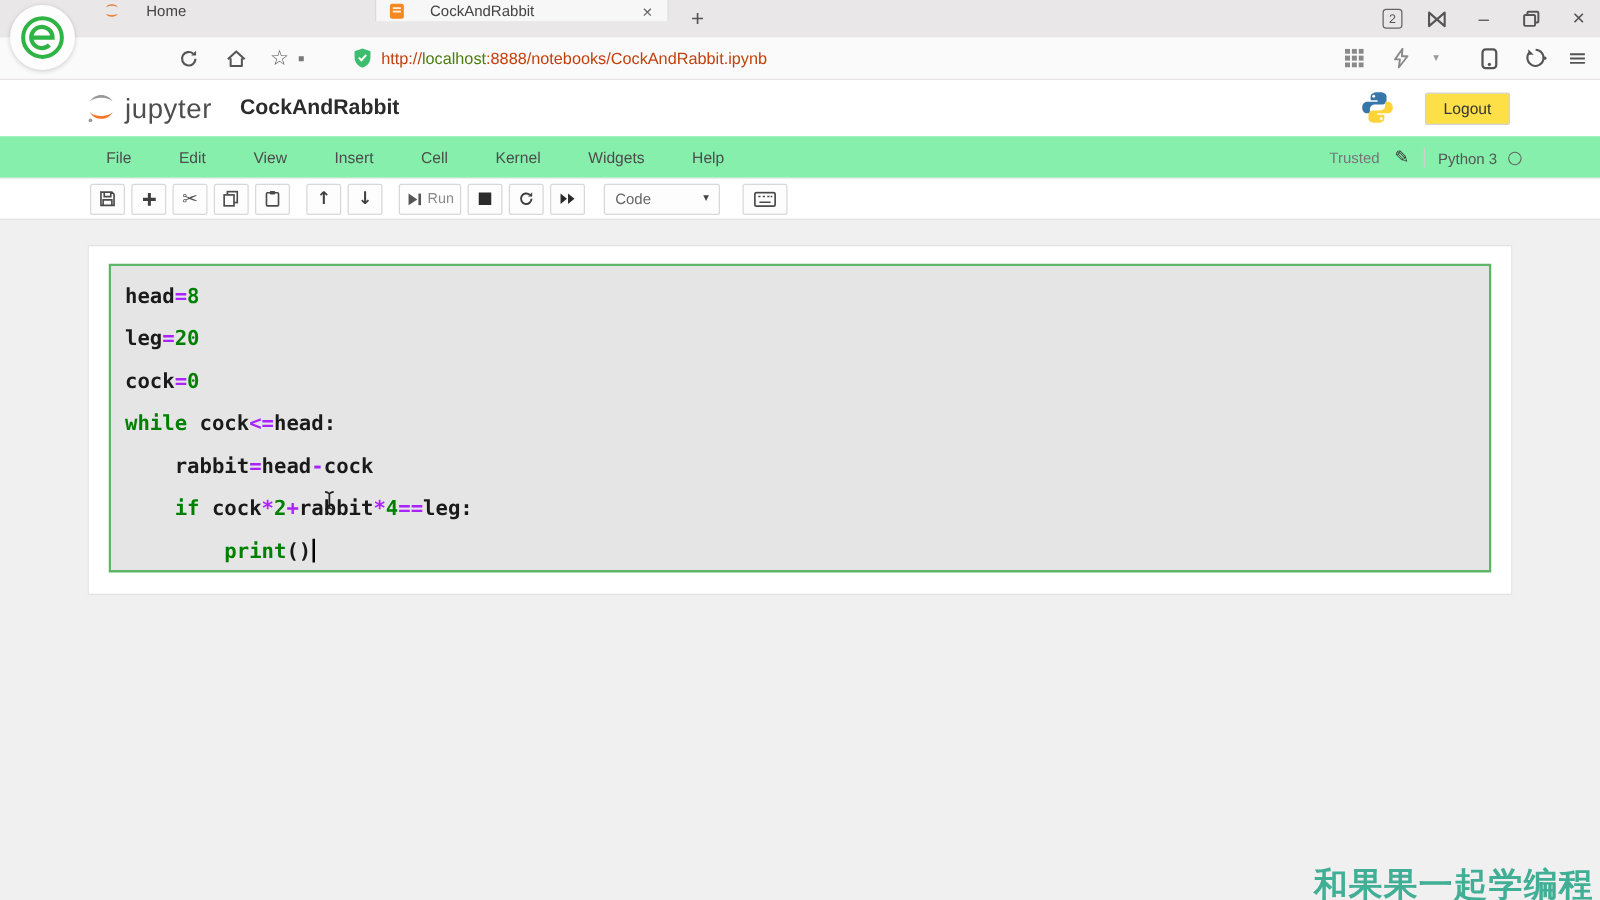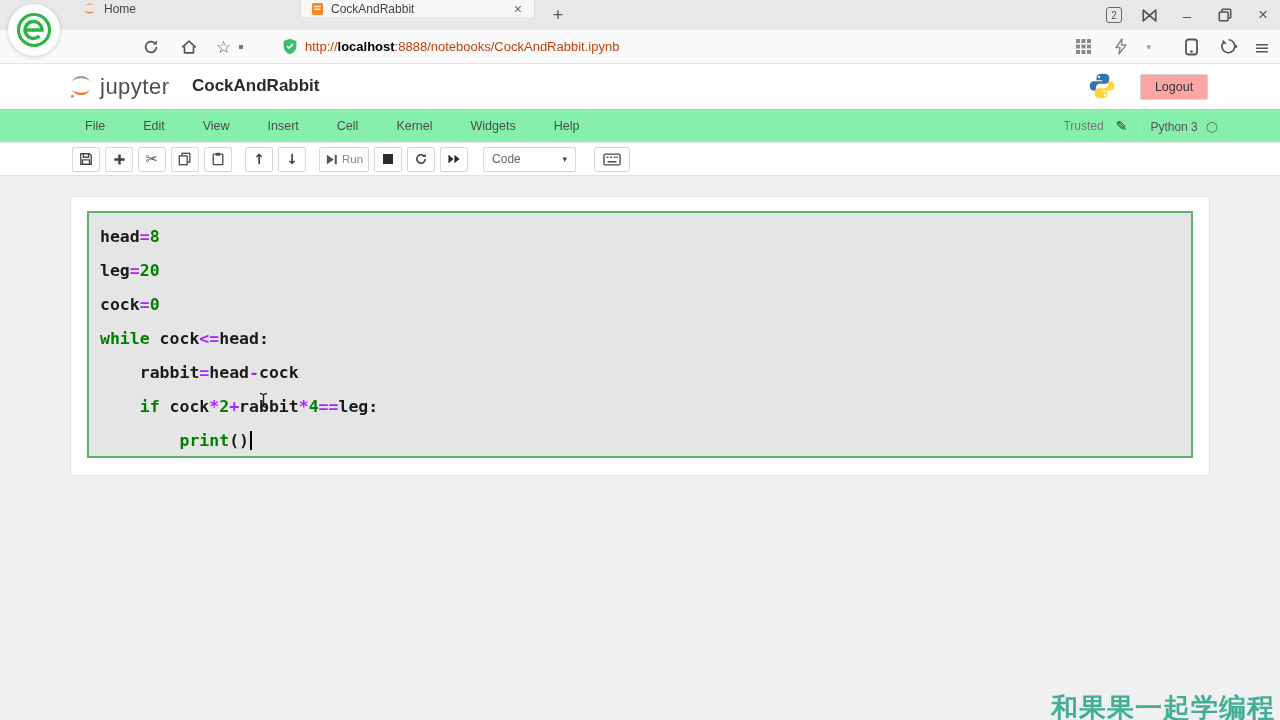--- a/index.html
+++ b/index.html
@@ -3,55 +3,55 @@
 <meta charset="utf-8">
 <style>
   * { margin:0; padding:0; box-sizing:border-box; }
   body { background:#555; font-family:"Liberation Sans", sans-serif; }
   .screen { position:relative; width:1280px; height:720px; background:#f1f0f0; overflow:hidden; }
 
   
   .titlebar { position:absolute; left:0; top:0; width:1280px; height:30px; background:#e9e7e8; }
   .browser-logo { position:absolute; left:8px; top:4px; width:52px; height:52px; background:#fdfdfd;
     border-radius:50%; z-index:30; box-shadow:0 1px 4px rgba(0,0,0,.18); display:flex; align-items:center; justify-content:center; }
-  .tab { position:absolute; top:0; height:17px; display:flex; align-items:center; gap:7px; padding:0 10px; font-size:12px; color:#444;justify-content:flex-end; }
+  .tab { position:absolute; top:0; height:17px; display:flex; align-items:center; gap:20px; padding:0 10px; font-size:12px; color:#444;justify-content:flex-end; }
   .tab-home { left:72px; width:215px; }
   .tab-active { left:300px; width:235px; background:#f8f7f7; border-left:1px solid #dcdada; border-right:1px solid #dcdada; }
   .tab-label { flex:1; white-space:nowrap; overflow:hidden; }
   .tab-close { color:#666; font-size:14px; cursor:default; padding:0 2px; }
   .new-tab { position:absolute; left:545px; top:2px; width:26px; height:26px; color:#555; font-size:18px;
     display:flex; align-items:center; justify-content:center; }
   .win-controls { position:absolute; right:6px; top:0; height:30px; display:flex; align-items:center; gap:16px; }
   .win-btn { display:flex; align-items:center; justify-content:center; width:22px; height:22px; color:#555; font-size:15px; }
   .count-badge { width:16px; height:16px; border:1.4px solid #666; border-radius:3px; font-size:10px; color:#555;
     display:flex; align-items:center; justify-content:center; }
 
   
   .addressbar { position:absolute; left:0; top:30px; width:1280px; height:34px; background:#fbfafa;
     border-bottom:1px solid #e6e4e4; display:flex; align-items:center; }
   .nav-icons { position:absolute; left:140px; display:flex; align-items:center; gap:16px; }
   .addr-icon { width:22px; height:22px; display:flex; align-items:center; justify-content:center; color:#555; }
   .star-glyph { font-family:"DejaVu Sans", sans-serif; font-size:17px; color:#555; }
   .fav-dot { width:4px; height:4px; background:#777; margin-left:-8px; }
   .url-area { position:absolute; left:282px; display:flex; align-items:center; gap:7px; font-size:13px; }
   .url-scheme, .url-path { color:#c2410c; }
-  .url-host { color:#000000; font-weight:bold; }
+  .url-host { color:#4d7c0f; font-weight:normal; }
   .addr-right { position:absolute; right:10px; display:flex; align-items:center; gap:15px; }
   .caret-glyph { font-family:"DejaVu Sans", sans-serif; font-size:9px; color:#999; }
   .menu-glyph { font-family:"DejaVu Sans", sans-serif; font-size:19px; color:#555; }
 
   
   .jp-header { position:absolute; left:0; top:64px; width:1280px; height:45px; background:#fff; }
   .jp-logo { position:absolute; left:68px; top:8px; display:flex; align-items:flex-end; gap:6px; }
   .jp-logo-text { font-size:22px; color:#4e4e4e; letter-spacing:.5px; }
   .nb-title { position:absolute; left:192px; top:12px; font-size:17px; font-weight:bold; color:#2b2b2b; }
   .checkpoint { position:absolute; left:332px; top:18px; font-size:11.5px; color:#3a3a3a; }
   .unsaved { margin-left:6px; }
   .python-logo { position:absolute; left:1088px; top:8px; }
-  .logout-btn { position:absolute; left:1140px; top:10px; width:68px; height:26px; background:#fca5a5;
+  .logout-btn { position:absolute; left:1140px; top:10px; width:68px; height:26px; background:#fde047;
     border:1px solid #d4d4d4; border-radius:2px; font-size:12.5px; color:#333;
     display:flex; align-items:center; justify-content:center; }
 
   
   .jp-menubar { position:absolute; left:0; top:109px; width:1280px; height:34px; background:#86efac;
     border-bottom:1px solid #ececec; display:flex; align-items:center; }
   .menu-items { position:absolute; left:85px; display:flex; gap:38px; }
   .menu-item { font-size:12.5px; color:#4d4d4d; }
   .menu-right { position:absolute; right:62px; display:flex; align-items:center; gap:12px; font-size:12px; color:#777; }
   .edit-ind { font-family:"DejaVu Sans", sans-serif; font-size:14px; color:#333; }

